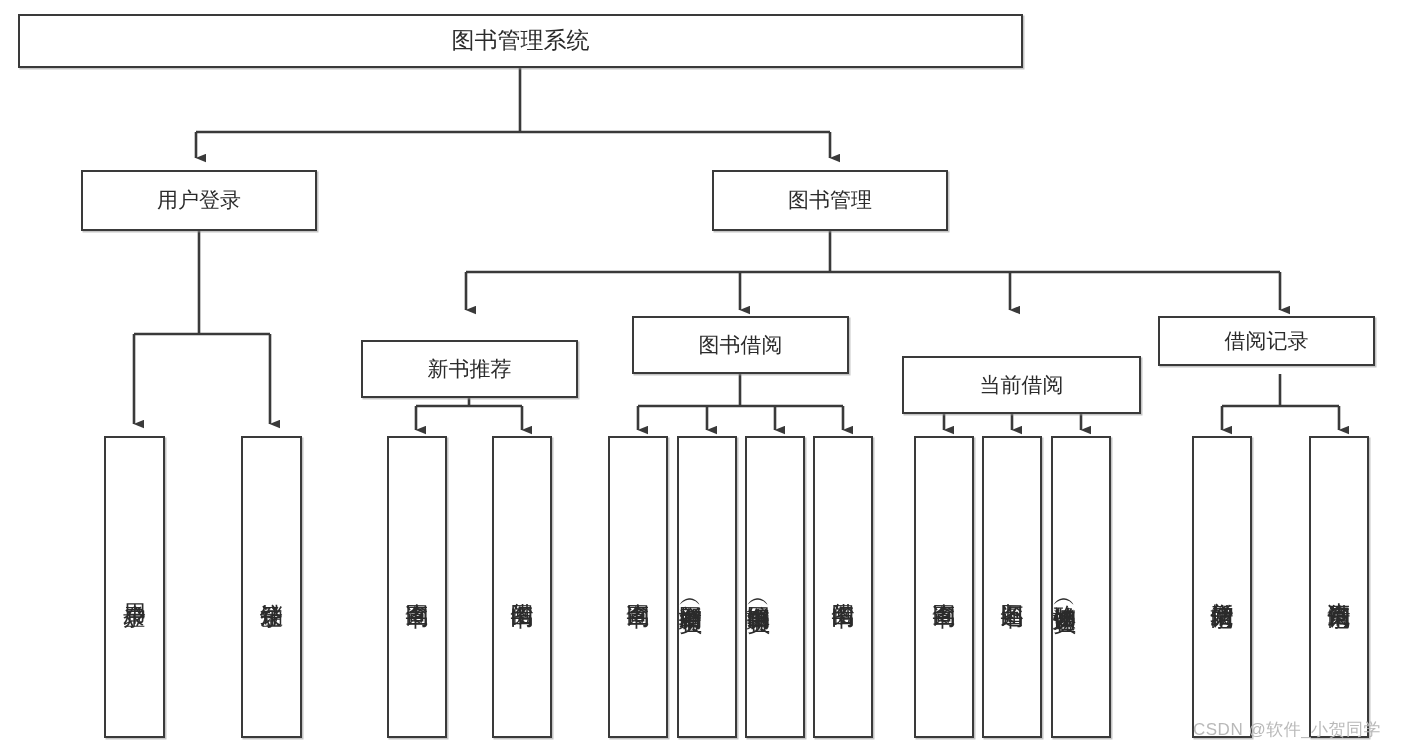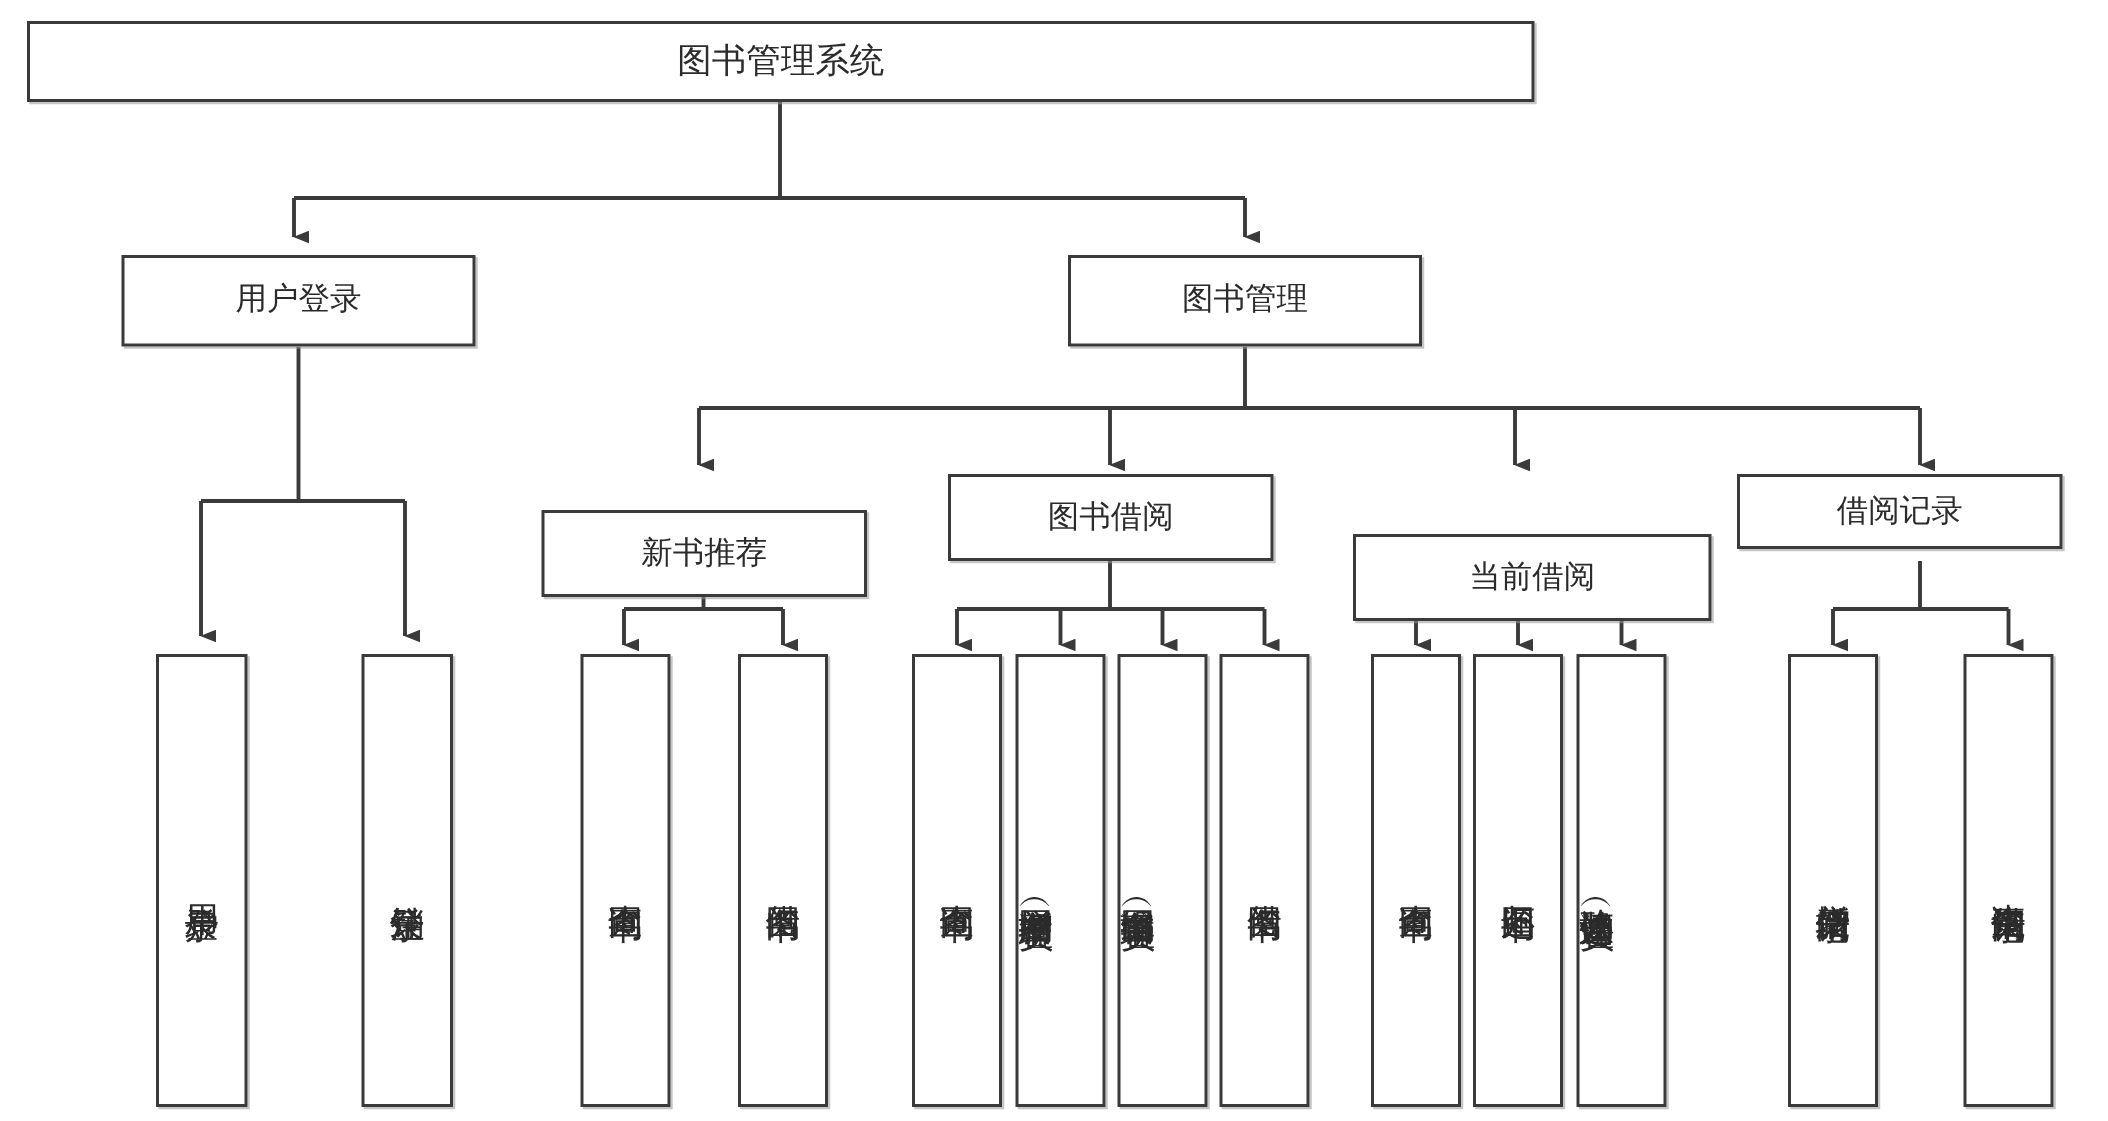--- a/index.html
+++ b/index.html
@@ -192,14 +192,15 @@
     <span class="node-label">确认归还（管理员）</span>
   </div>
 
   <div class="node-box node-leaf leaf-centered" style="left:1192px; top:436px; width:60px; height:302px;">
     <span class="node-label">新增借阅记录</span>
   </div>
   <div class="node-box node-leaf leaf-centered" style="left:1309px; top:436px; width:60px; height:302px;">
     <span class="node-label">查询借阅记录</span>
   </div>
 
+  <div class="watermark" style="left:1193px; top:718px;">CSDN @软件_小贺同学</div>
 
 </div>
 
 </body></html>

